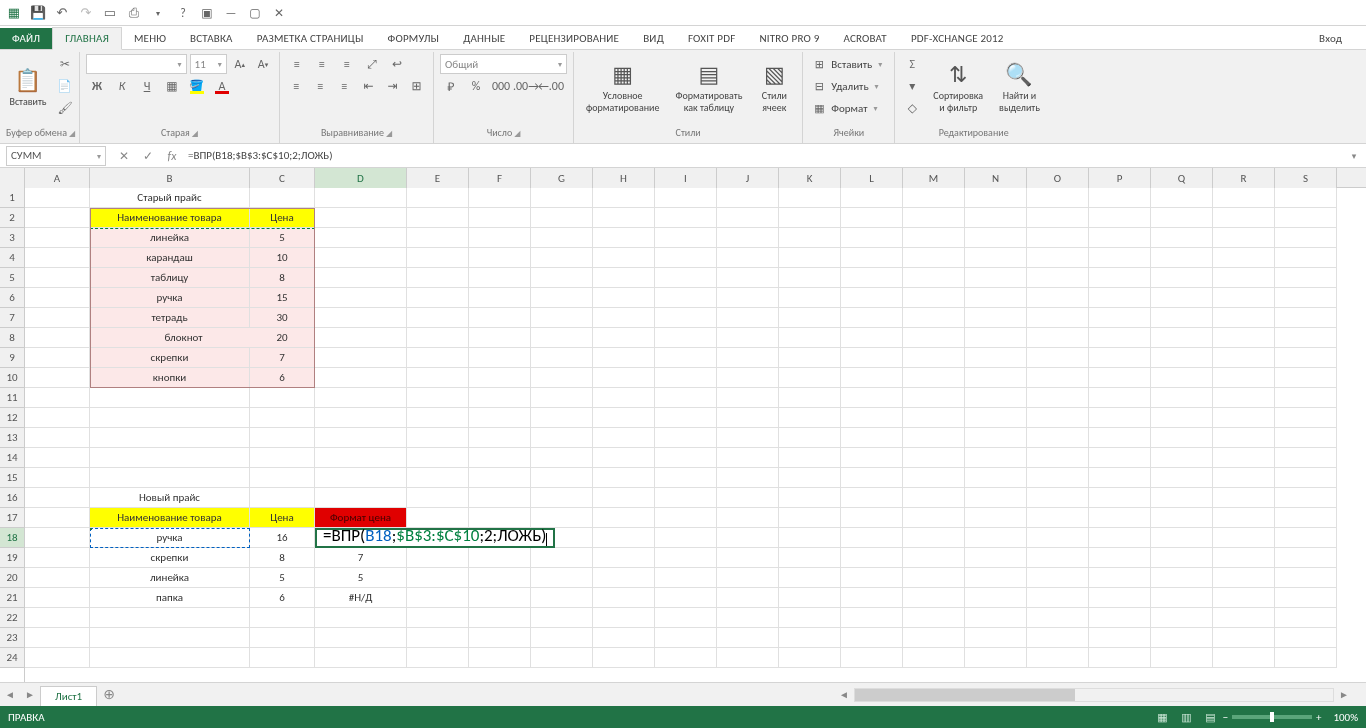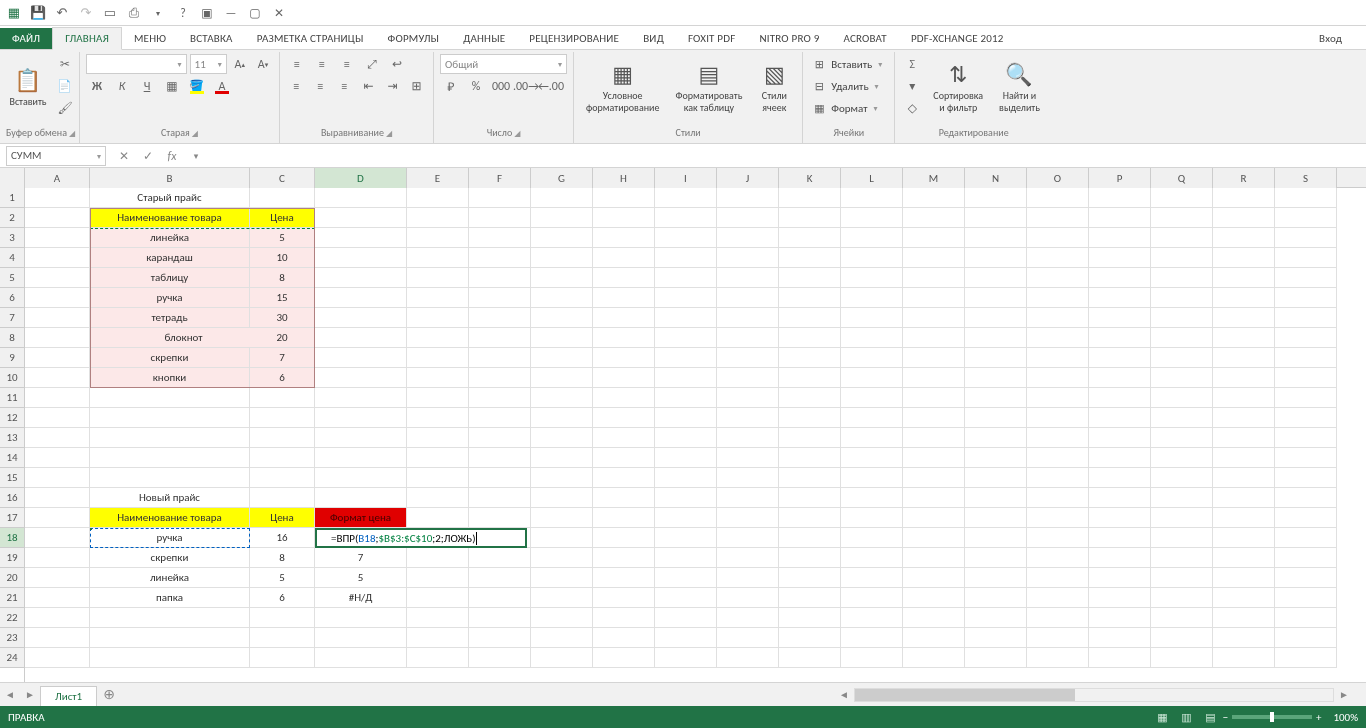--- a/index.html
+++ b/index.html
@@ -43,21 +43,21 @@
 .colhdr.hl,.rowhdr.hl{background:#d3e6d3;color:#217346}
 .rowhdr{height:20px;border-bottom:1px solid #ccc;text-align:center;font-size:11px;color:#555;display:flex;align-items:center;justify-content:center;background:#f0f0f0}
 .cells{flex:1;position:relative;overflow:hidden}
 .cells-inner{position:relative}
 .cell{position:absolute;border-right:1px solid #e0e0e0;border-bottom:1px solid #e0e0e0;font-size:11px;display:flex;align-items:center;padding:0 3px;color:#333;background:#fff}
 .cell.c{justify-content:center}
 .cell.yellow{background:#ffff00}
 .cell.red{background:#e00000;color:#400}
 .cell.pink{background:#fce8e8}
 .range-outline{position:absolute;border:1px dashed #217346;pointer-events:none}
-.editcell{position:absolute;border:2px solid #217346;background:#fff;font-size:11px;padding:0 14px;display:flex;align-items:center;z-index:5}
+.editcell{position:absolute;border:2px solid #217346;background:#fff;font-size:17px;padding:0 6px;display:flex;align-items:flex-end;z-index:5}
 .editcell .f-black{color:#000}
 .editcell .f-blue{color:#0060c0}
 .editcell .f-green{color:#008040}
 .cursor{display:inline-block;width:1px;height:13px;background:#000;vertical-align:middle}
 .sheettabs{height:24px;border-top:1px solid #d4d4d4;display:flex;align-items:center;background:#f1f1f1}
 .sheettabs .nav{width:20px;height:20px;display:flex;align-items:center;justify-content:center;color:#888;font-size:10px}
 .sheettab{padding:3px 14px;background:#fff;border:1px solid #ccc;border-bottom:none;font-size:11px;color:#217346;margin-top:2px}
 .newsheet{width:24px;height:20px;display:flex;align-items:center;justify-content:center;color:#888;font-size:14px}
 .hscroll{flex:1;display:flex;align-items:center;justify-content:flex-end;padding-right:12px}
 .hscroll .track{width:480px;height:14px;background:#f1f1f1;border:1px solid #ddd;position:relative}
@@ -252,20 +252,21 @@
 </div>
 
 <div class="fbar">
   <div class="namebox">
       <span>СУММ</span>
       <span class="dd">▾</span>
     </div>
   <div class="fbtn">✕</div>
   <div class="fbtn">✓</div>
   <div class="fbtn" style="font-style:italic">fx</div>
+  <input class="finput" value="=ВПР(B18;$B$3:$C$10;2;ЛОЖЬ)" style="">
   <div class="fbtn" style="font-size:9px">▾</div>
 </div>
 
 <div class="grid-wrap">
   <div style="display:flex;flex-direction:column;flex:1">
     <div class="colhdr-row" id="colhdrs">
       <div class="corner"></div>
     <div class="colhdr" style="width: 65px;">A</div>
         <div class="colhdr" style="width: 160px;">B</div>
         <div class="colhdr" style="width: 65px;">C</div>

